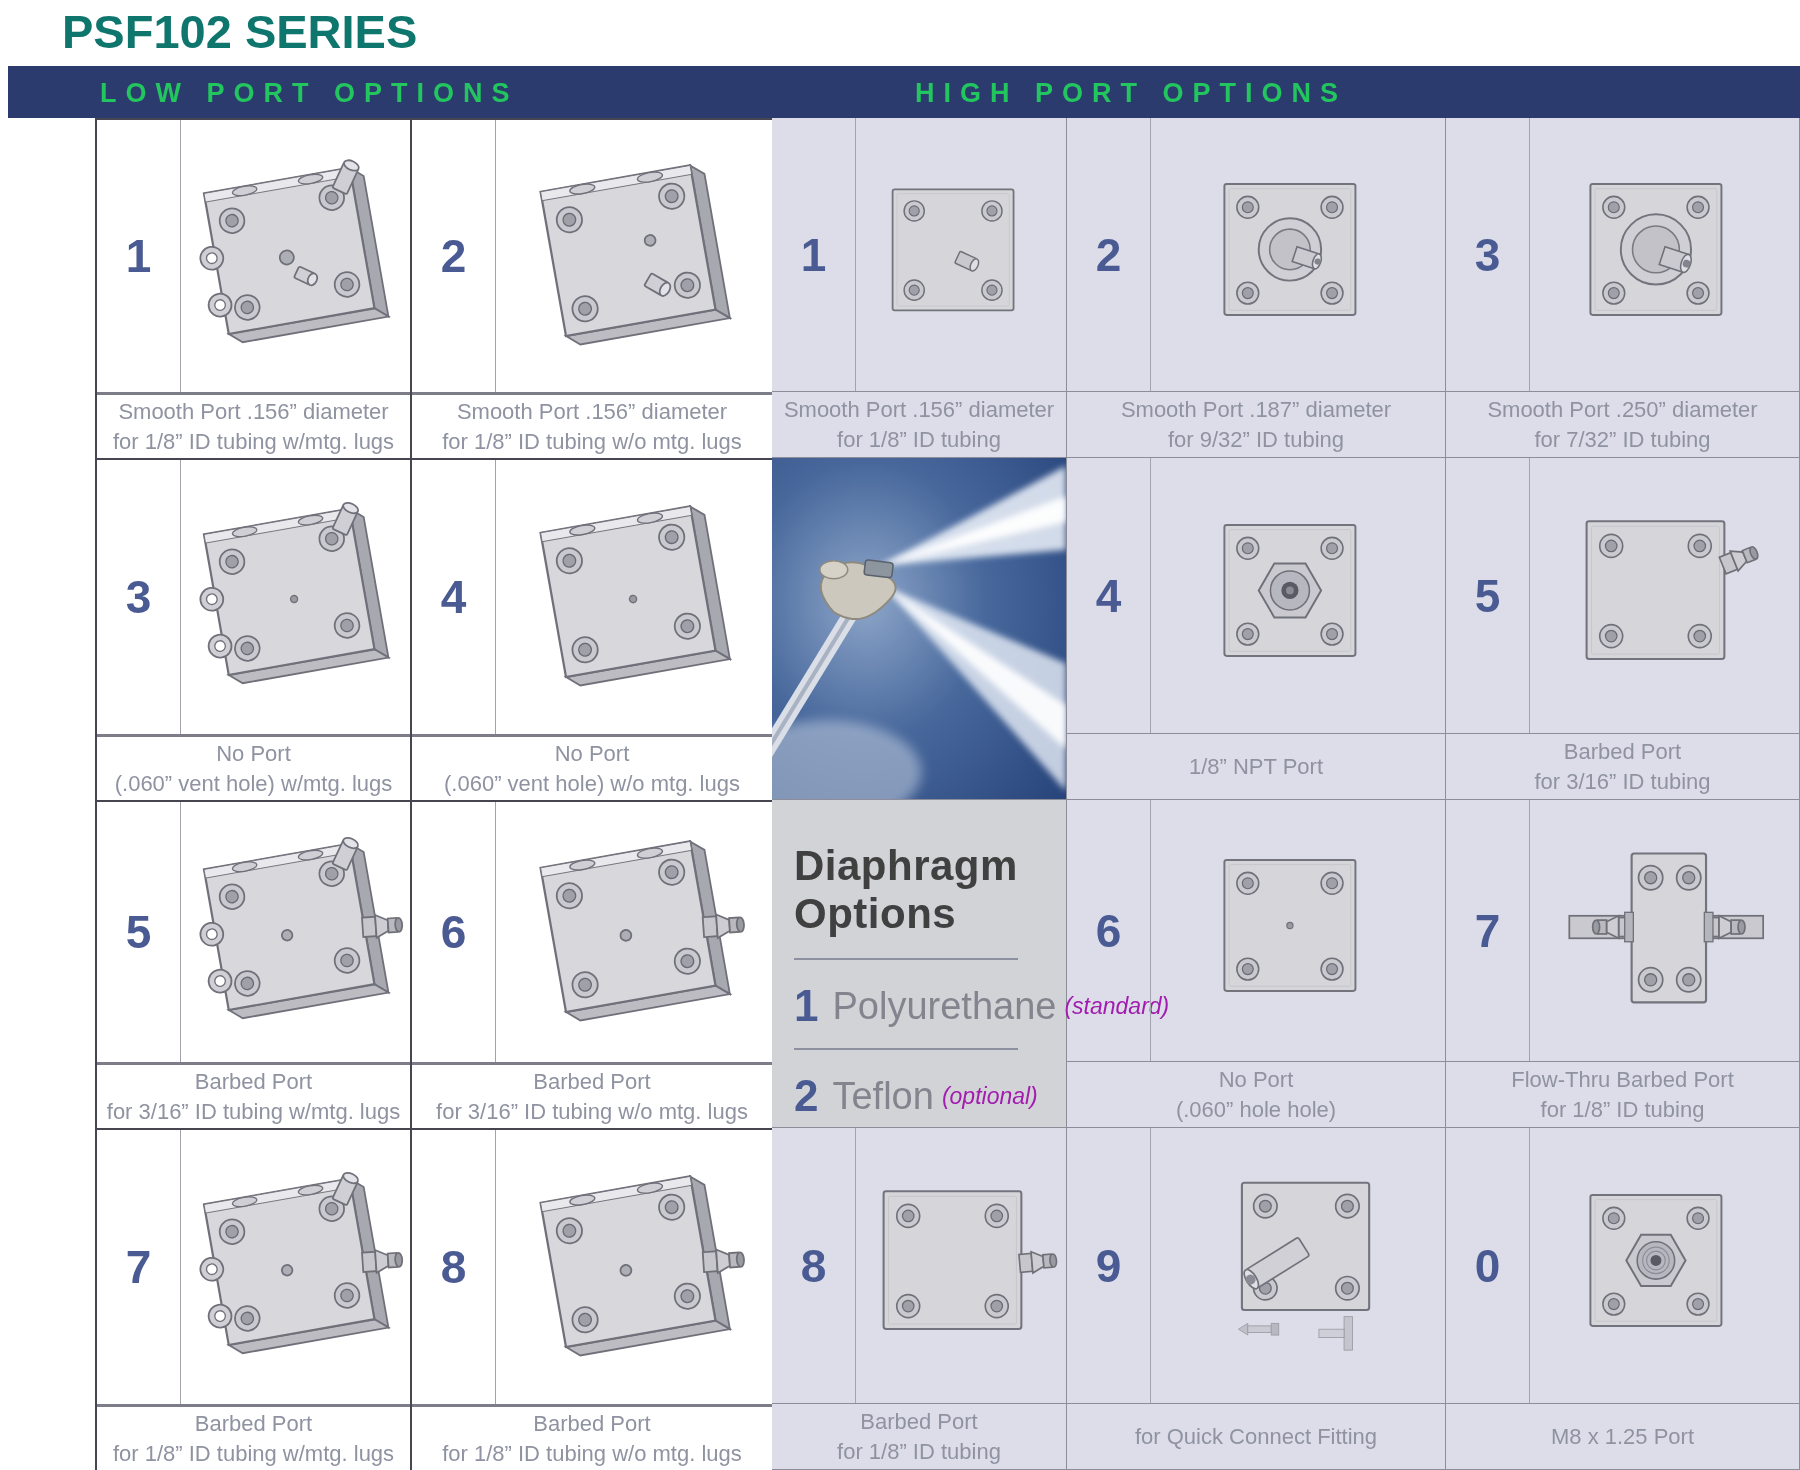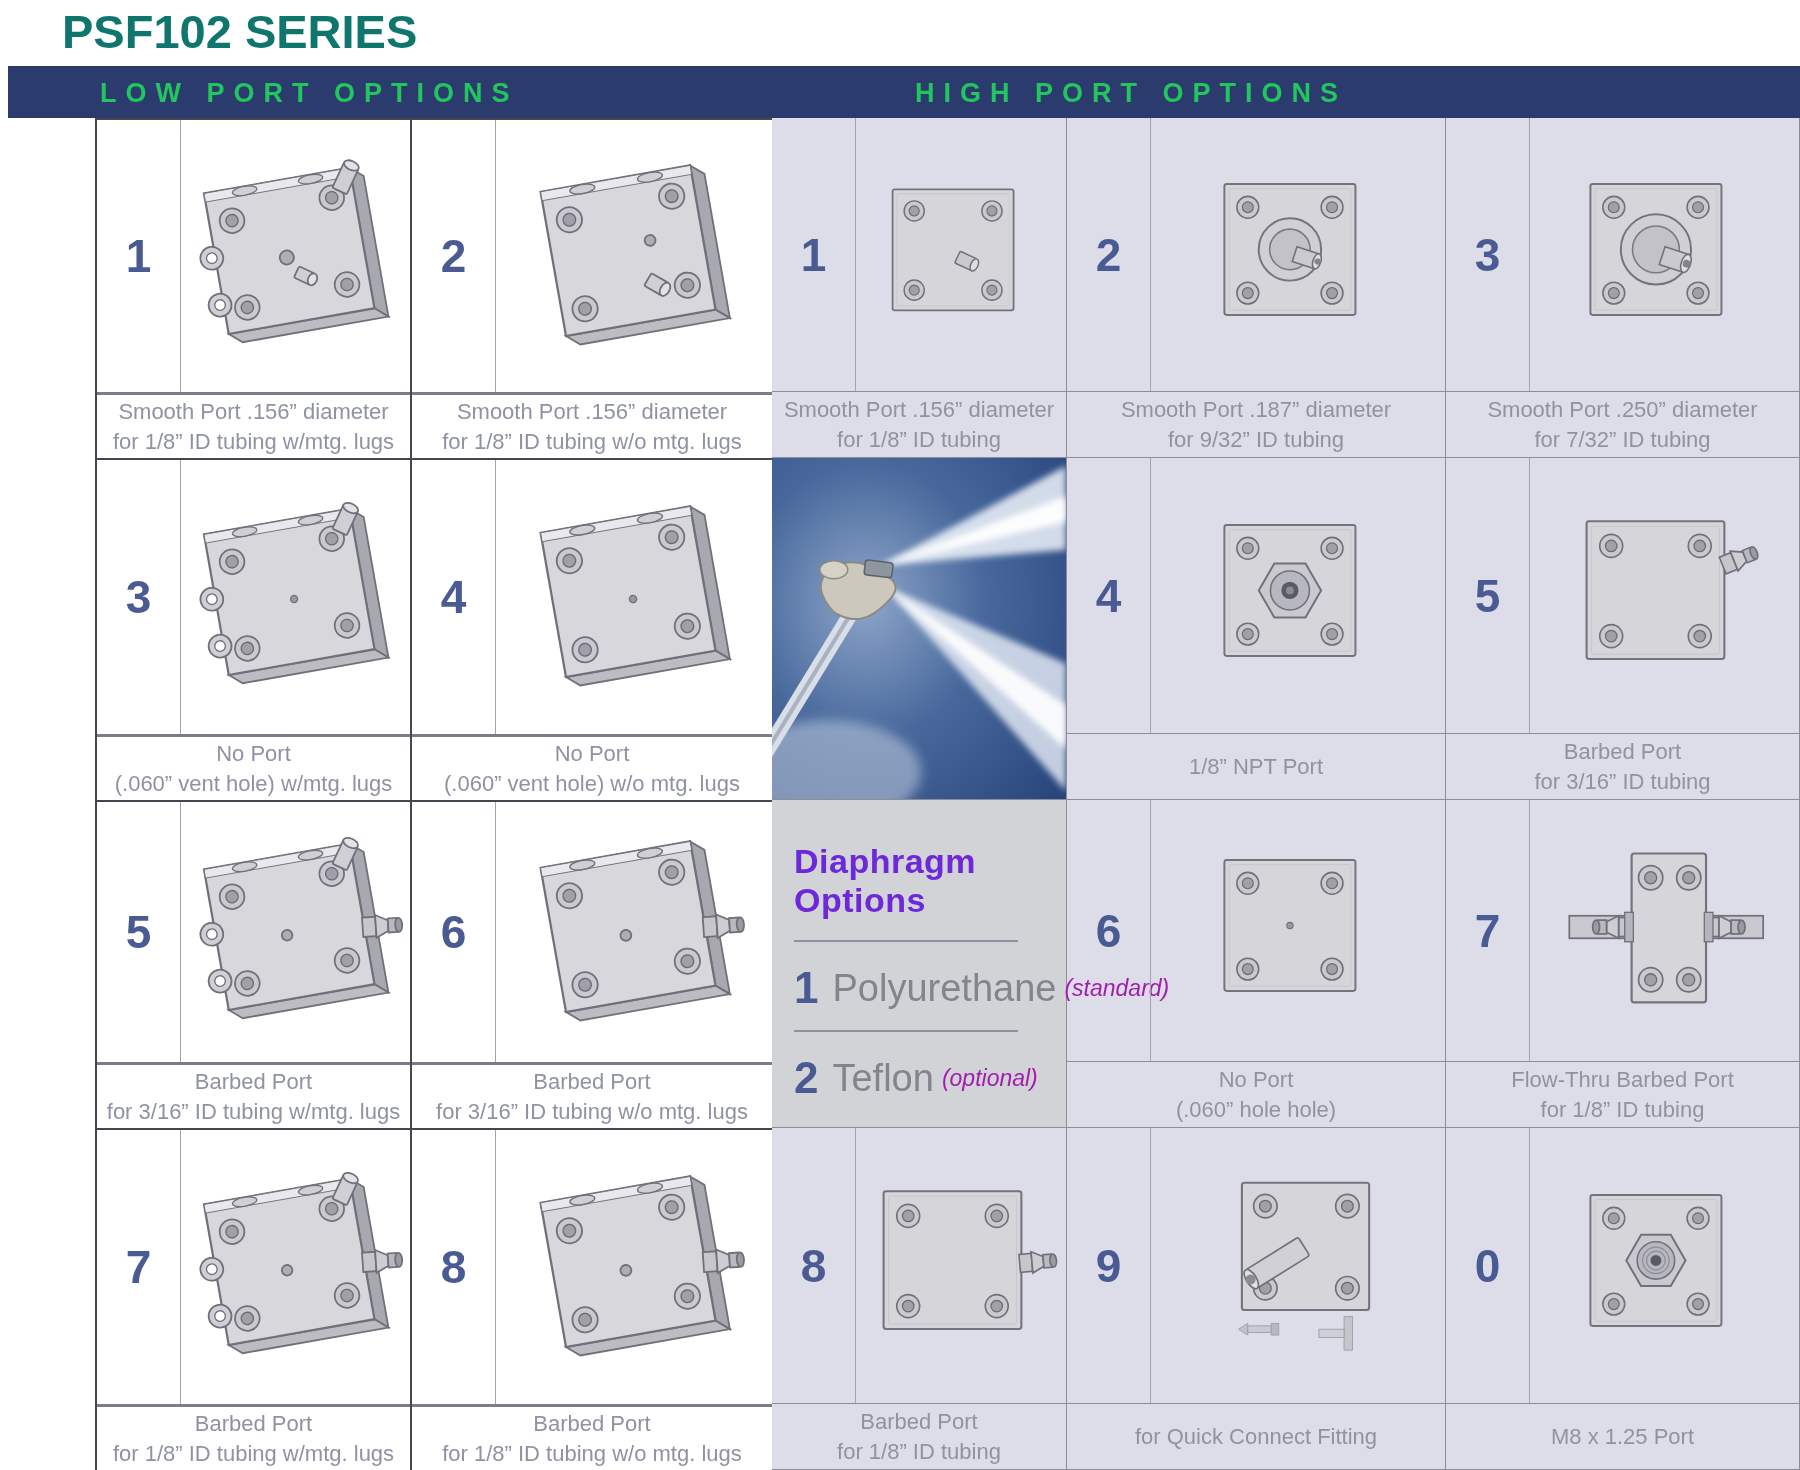--- a/index.html
+++ b/index.html
@@ -27,21 +27,21 @@
   .cap{grid-row:2;grid-column:1 / 3;display:flex;flex-direction:column;justify-content:center;
        text-align:center;font-size:22px;color:#8f93a1;line-height:1.32;}
   .lcell .cap{border-top:3px solid #7c7d88;}
   .hcell .cap{border-top:1.5px solid #8d8d99;}
 
   .photo-cell{display:block;border-right:1.5px solid #8d8d99;border-bottom:1.5px solid #8d8d99;box-sizing:border-box;overflow:hidden;}
   .photo-cell svg{display:block;width:100%;height:100%;}
 
   .panel{display:block;background:#d2d3d7;border-right:1.5px solid #8d8d99;border-bottom:1.5px solid #8d8d99;
          box-sizing:border-box;padding:42px 20px 0 22px;}
-  .panel-title{font-size:34px;font-weight:bold;color:#6d28d9;letter-spacing:0.5px;}
+  .panel-title{font-size:42px;font-weight:bold;color:#404040;letter-spacing:0.5px;}
   .panel-hr{border:none;border-top:2.5px solid #8d919f;margin:20px 28px 24px 0;}
   .opt{display:flex;align-items:center;gap:14px;margin-bottom:4px;}
   .opt-num{font-size:44px;font-weight:bold;color:#4a5a92;line-height:1;}
   .opt-name{font-size:38px;color:#83858e;}
   .opt-note{font-size:23px;color:#a21caf;margin-left:-6px;font-style:italic;}
 </style>
 </head>
 <body>
 
 <div class="page">

